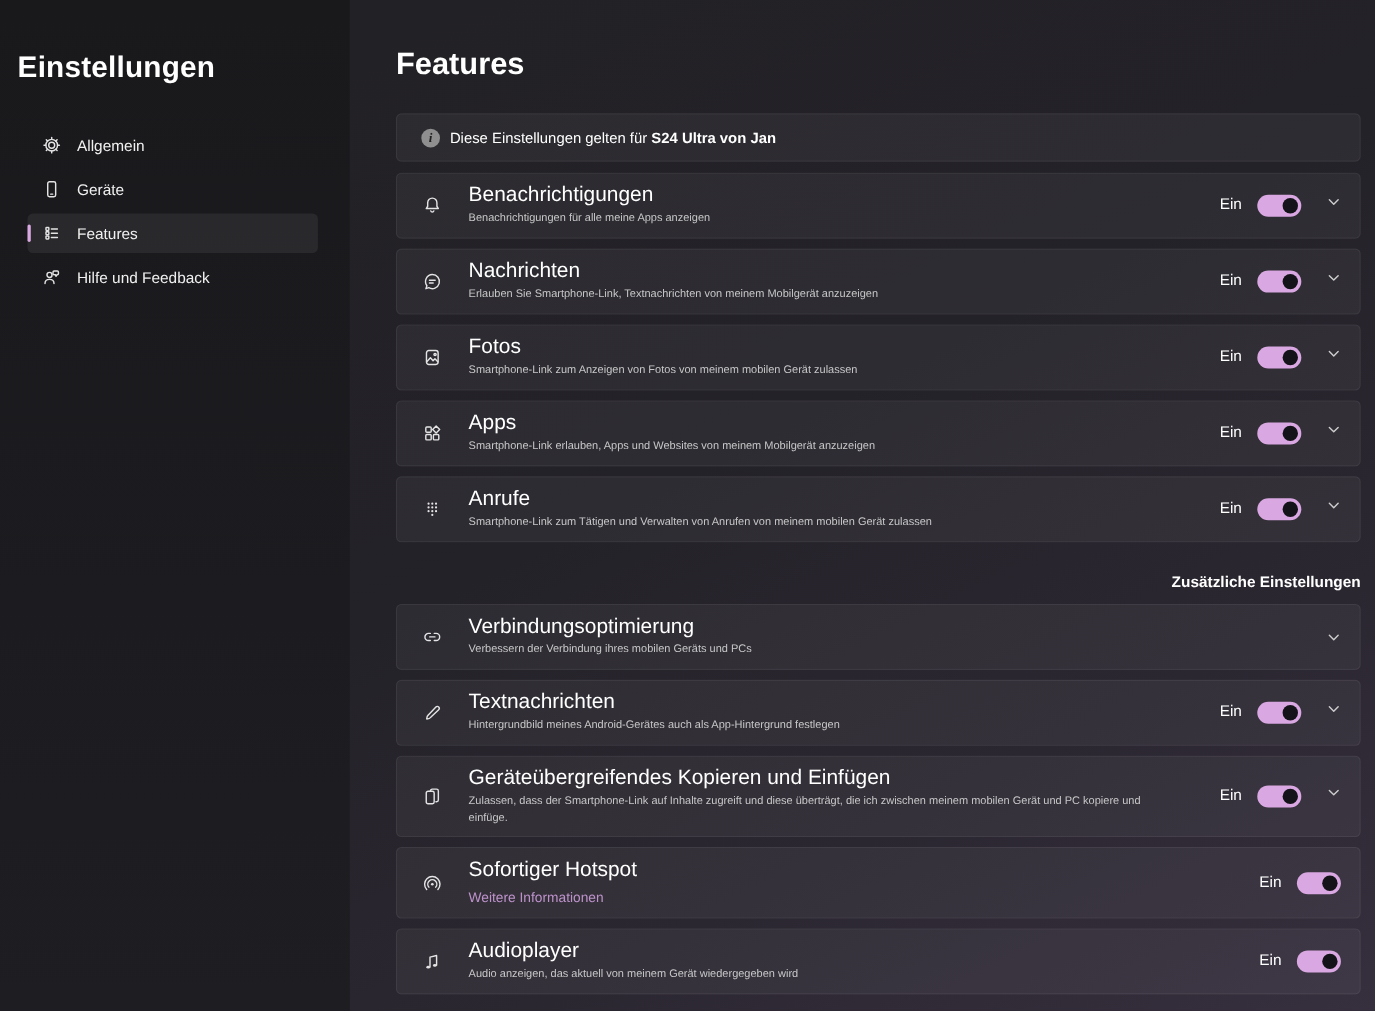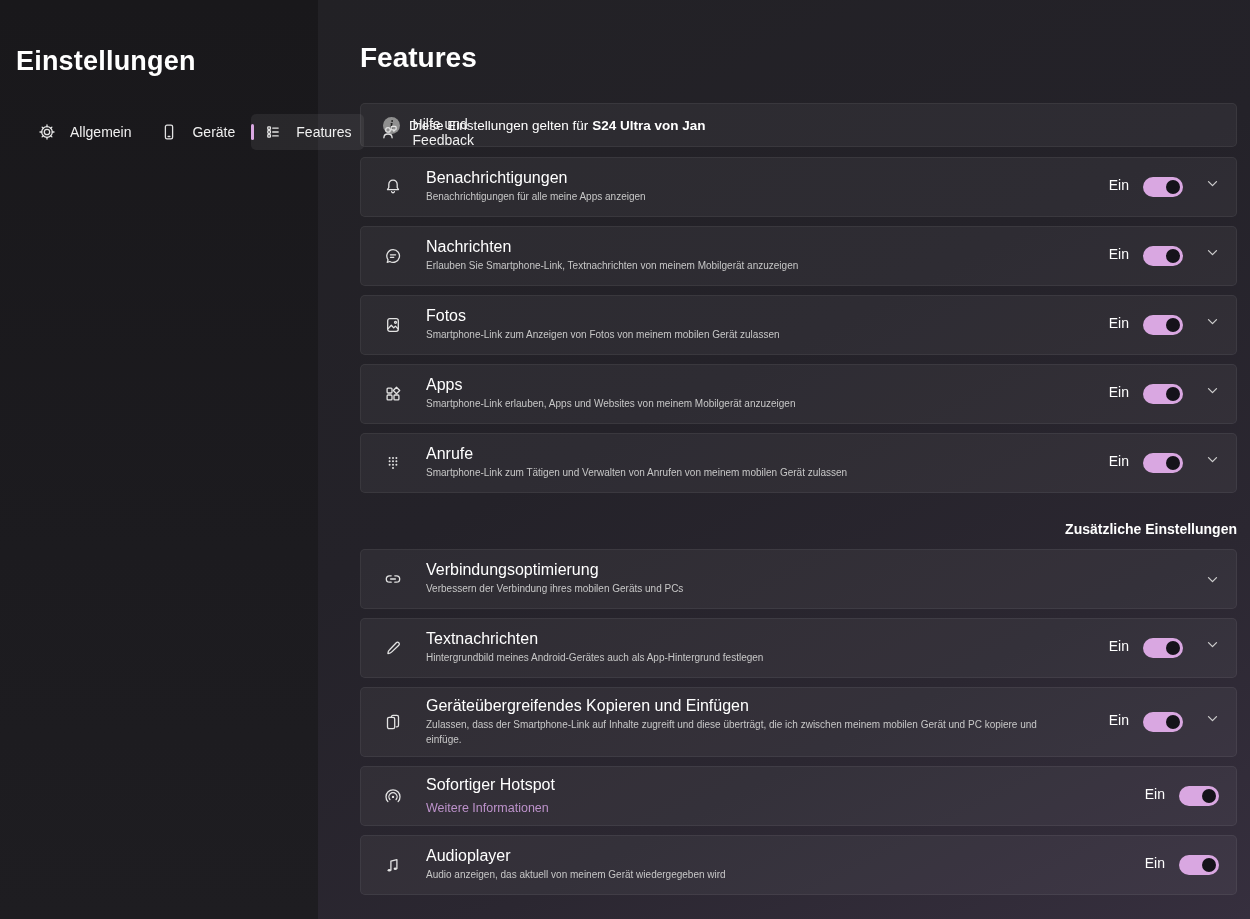--- a/index.html
+++ b/index.html
@@ -22,21 +22,21 @@
   
   .sidebar{
     flex:0 0 318px;width:318px;
     background:linear-gradient(180deg,#19181b 0%,#1c1b1f 60%,#1e1d21 100%);
     padding-top:44px;
   }
   .sidebar h1{
     margin:0 16px;font-size:27px;line-height:34px;font-weight:700;color:var(--text);
     letter-spacing:.2px;
   }
-  .nav{display:flex;flex-direction:row;gap:4px;margin:36px 29px 0 25px;}
+  .nav{display:flex;flex-direction:column;gap:4px;margin:36px 29px 0 25px;}
   .nav-item{
     position:relative;height:36px;border-radius:5px;display:flex;align-items:center;
     padding:0 12px;font-size:14px;color:#f0f0f0;cursor:pointer;
   }
   .nav-item.selected{background:rgba(255,255,255,0.065);}
   .nav-item.selected::before{
     content:"";position:absolute;left:0;top:50%;transform:translateY(-50%);
     width:3px;height:16px;border-radius:2px;background:var(--accent);
   }
   .nav-icon{width:20px;height:20px;margin-right:13px;flex:0 0 20px;display:flex;align-items:center;justify-content:center;}
@@ -60,21 +60,21 @@
   }
   .banner-text{font-size:13.5px;color:var(--text);padding-left:2px;}
   .banner-text b{font-weight:700;}
   .rows{margin-top:10px;display:flex;flex-direction:column;gap:9px;}
   .row{
     display:flex;align-items:center;min-height:60px;padding:9px 17px 9px 0;cursor:pointer;
   }
   .row-icon{flex:0 0 20px;width:20px;height:20px;margin:0 23px 0 22px;align-self:center;}
   .row-icon svg{display:block;}
   .row-text{flex:1;min-width:0;padding-right:20px;}
-  .row-title{font-size:16px;color:var(--text);margin-bottom:3px;}
+  .row-title{font-size:19px;color:var(--text);margin-bottom:3px;}
   .row-desc{font-size:10px;color:var(--text2);line-height:1.45;max-width:645px;}
   .row-link{display:inline-block;margin-top:4px;font-size:12.5px;color:var(--link);text-decoration:none;cursor:pointer;}
   .row-controls{display:flex;align-items:flex-start;flex:0 0 auto;}
   .toggle-label{font-size:14px;color:var(--text);margin-right:14px;}
   .toggle{
     position:relative;width:40px;height:20px;border-radius:10px;background:var(--accent);
     display:inline-block;cursor:pointer;flex:0 0 40px;
   }
   .toggle .knob{
     position:absolute;top:3px;right:3px;width:14px;height:14px;border-radius:50%;background:var(--knob);

